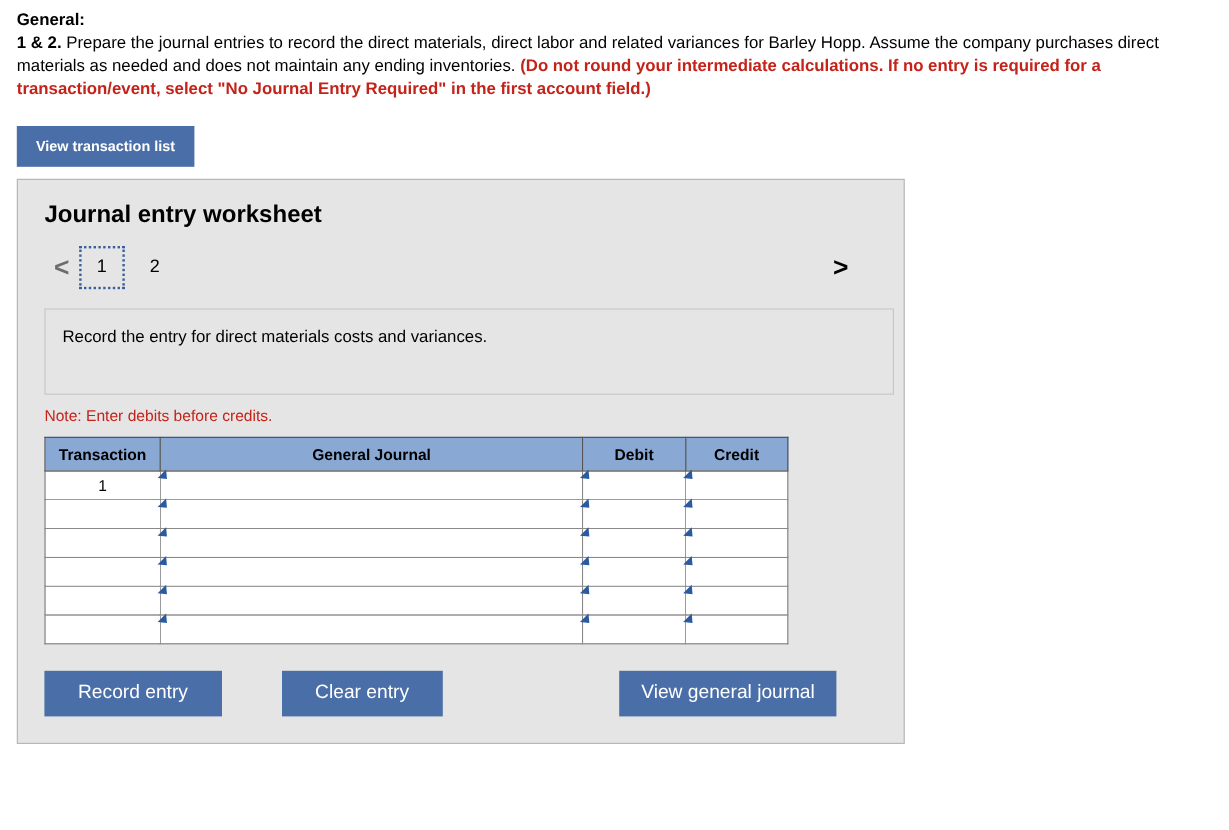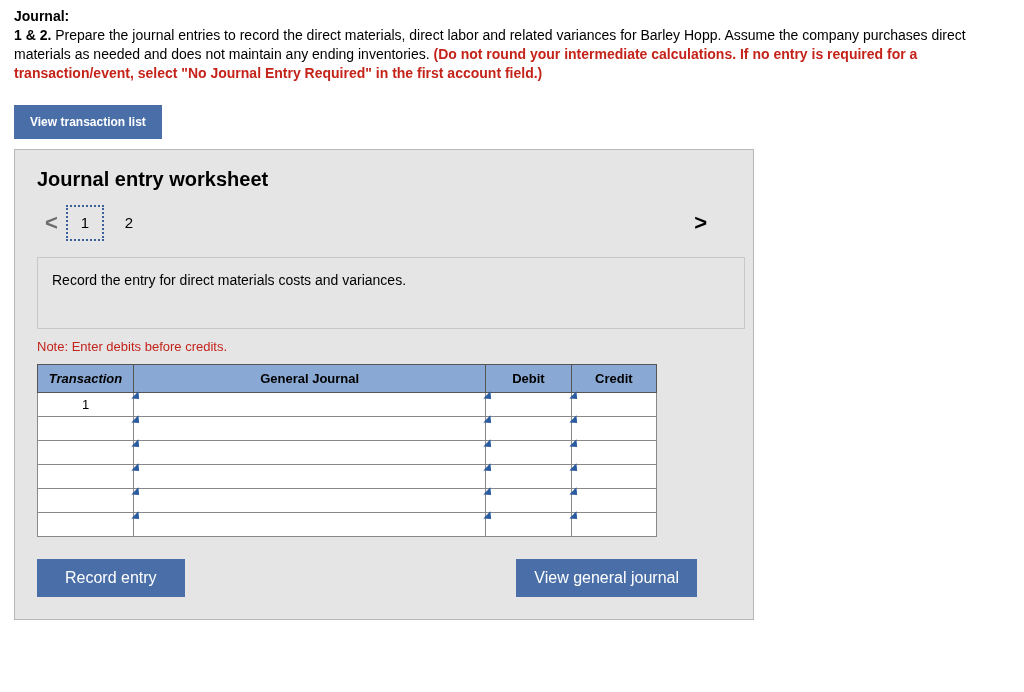--- a/index.html
+++ b/index.html
@@ -90,21 +90,21 @@
     text-align: center;
   }
   table.journal td {
     border: 1px solid #888;
     height: 24px;
     font-size: 13px;
     text-align: center;
     position: relative;
     background: #fff;
   }
-  .col-trans { width: 90px; font-style: italic; }
+  .col-trans { width: 90px; }
   .col-gj { width: 330px; }
   .col-dc { width: 80px; }
   .drop-mark::after {
     content: "";
     position: absolute;
     left: 0px;
     top: 0px;
     width: 0; height: 0;
     border-left: 5px solid transparent;
     border-right: 5px solid transparent;
@@ -127,21 +127,21 @@
     cursor: pointer;
   }
   .btn-sm + .btn-sm { margin-left: 50px; }
   .btn-sm.vgj { margin-left: auto; padding: 10px 18px; }
 </style>
 </head>
 <body>
 
 
 
-<div class="req-title">Journal:</div>
+<div class="req-title">General:</div>
 <div class="req-text">
   <b>1 &amp; 2.</b><span> Prepare the journal entries to record the direct materials, direct labor and related variances for Barley Hopp. Assume the company purchases direct materials as needed and does not maintain any ending inventories. </span><span class="red">(Do not round your intermediate calculations. If no entry is required for a transaction/event, select "No Journal Entry Required" in the first account field.)</span>
 </div>
 
 <button class="btn">View transaction list</button>
 
 <div class="worksheet-box">
   <div class="ws-title">Journal entry worksheet</div>
 
   <div class="pager">
@@ -199,18 +199,19 @@
         <td></td>
         <td class="drop-mark"></td>
         <td class="drop-mark"></td>
         <td class="drop-mark"></td>
       </tr>
     </tbody>
   </table>
 
   <div class="btn-row">
     <button class="btn-sm">Record entry</button>
+    <button class="btn-sm">Clear entry</button>
     <button class="btn-sm vgj">View general journal</button>
   </div>
 </div>
 
 
 
 
 </body></html>

